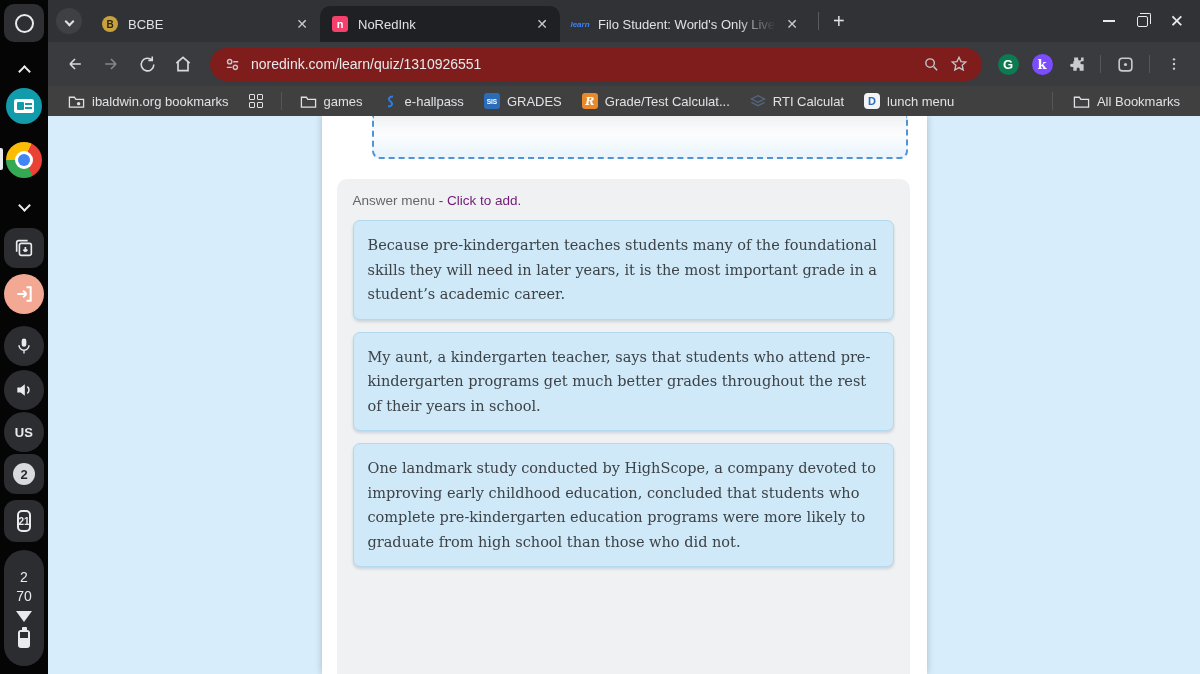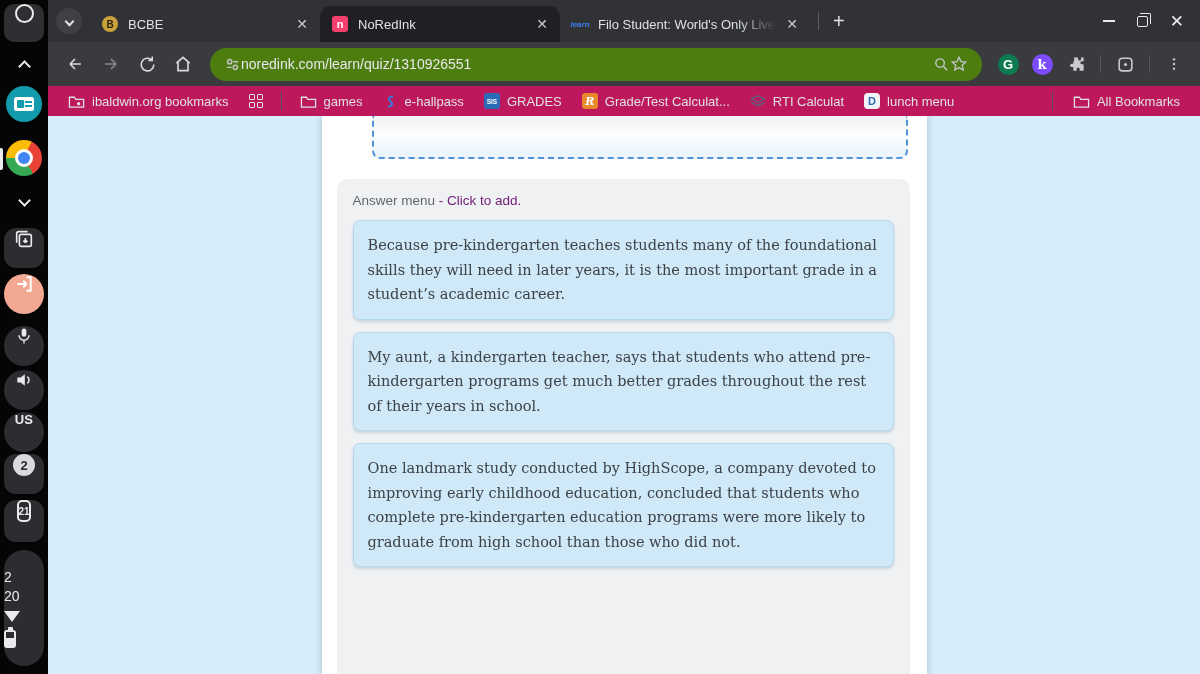--- a/index.html
+++ b/index.html
@@ -1,21 +1,21 @@
 <!DOCTYPE html>
 <html><head>
 <meta charset="utf-8">
 <style>
   * { margin:0; padding:0; box-sizing:border-box; }
   html,body { width:1200px; height:674px; overflow:hidden; background:#000; }
   body { font-family:"Liberation Sans", sans-serif; display:flex; }
 
   
   .shelf { position:relative; width:48px; height:674px; background:#050505; flex:0 0 48px; }
-  .shelf .tile { position:absolute; left:4px; width:40px; display:flex; align-items:flex-start; justify-content:center; }
+  .shelf .tile { position:absolute; left:4px; width:40px; display:flex; align-items:center; justify-content:center; }
   .launcher { top:4px; height:38px; background:#2e2f33; border-radius:10px; }
   .launcher .ring { width:19px; height:19px; border:2.5px solid #e8eaed; border-radius:50%; }
   .chev { width:9px; height:9px; border-right:2.2px solid #e8eaed; border-bottom:2.2px solid #e8eaed; }
   .chev.up { transform:rotate(-135deg); }
   .chev.down { transform:rotate(45deg); }
   .shelf-chevron-up { top:62px; height:18px; }
   .shelf-chevron-down { top:196px; height:18px; }
   .app-teal { top:86px; height:40px; }
   .teal-circ { width:36px; height:36px; border-radius:50%; background:#129bab; display:flex; align-items:center; justify-content:center; }
   .teal-card { width:20px; height:14px; background:#fff; border-radius:2.5px; position:relative; }
@@ -67,30 +67,30 @@
   .min-bar { width:12px; height:2px; background:#e8eaed; }
   .restore { width:11px; height:11px; border:1.6px solid #e8eaed; border-radius:2px; position:relative; }
   .restore:before { content:""; position:absolute; top:-4px; left:2px; width:10px; height:10px; border-top:1.6px solid #e8eaed; border-right:1.6px solid #e8eaed; border-radius:0 2px 0 0; }
   .close-x { font-size:17px; line-height:1; }
 
   
   .toolbar { height:44px; background:#3a3b3f; display:flex; align-items:center; padding:0 12px; gap:6px; }
   .nav-ic { width:30px; height:30px; display:flex; align-items:center; justify-content:center; }
   .nav-ic svg { stroke:#d7d9dd; }
   .nav-ic.dim svg { stroke:#85878b; }
-  .omnibox { flex:1; height:33px; background:#4d7c0f; border-radius:17px; display:flex; align-items:center; padding:0 14px; margin:0 6px; }
+  .omnibox { flex:1; height:33px; background:#7f1d1d; border-radius:17px; display:flex; align-items:center; padding:0 14px; gap:10px; margin:0 6px; }
   .omnibox .url { color:#e7e9eb; font-size:14px; flex:1; }
   .ext-ic { width:28px; height:28px; display:flex; align-items:center; justify-content:center; }
   .circ-ext { width:21px; height:21px; border-radius:50%; color:#fff; font-size:13px; font-weight:bold; display:flex; align-items:center; justify-content:center; }
   .grammarly { background:#0e7a52; }
   .kami { background:#7c4dff; font-family:"DejaVu Serif", serif; }
   .bar-sep { width:1px; height:18px; background:#55565a; margin:0 4px; }
 
   
-  .bookmarks { height:30px; background:#be185d; display:flex; align-items:center; padding:0 14px; gap:8px; color:#dfe1e4; font-size:13px; }
+  .bookmarks { height:30px; background:#404040; display:flex; align-items:center; padding:0 14px; gap:8px; color:#dfe1e4; font-size:13px; }
   .bm { display:flex; align-items:center; gap:7px; padding:0 6px; white-space:nowrap; }
   .bm-ic { width:16px; height:16px; display:flex; align-items:center; justify-content:center; border-radius:3px; font-weight:bold; flex:0 0 auto; }
   .ic-sis { background:#2b6cb8; color:#fff; font-size:6.5px; }
   .ic-r { background:#e8892b; color:#fff; font-size:11px; font-family:"DejaVu Serif", serif; font-style:italic; }
   .ic-d { background:#f2f4f7; color:#2b6cb8; font-size:11px; border-radius:4px; }
   .grid4 { display:grid; grid-template-columns:6px 6px; grid-gap:2px; }
   .grid4 span { width:6px; height:6px; border:1.4px solid #dfe1e4; border-radius:1px; }
   .bm-right { margin-left:auto; display:flex; align-items:center; gap:10px; }
 
   
@@ -162,21 +162,21 @@
       <span>US</span>
     </div>
   <div class="tile dark-tile tile-badge">
       <div class="badge-circ">2</div>
     </div>
   <div class="tile dark-tile tile-cal">
       <div class="cal-face">21</div>
     </div>
   <div class="tile dark-tile tile-status">
     <span>2</span>
-    <span>20</span>
+    <span>70</span>
     <div class="wifi-wedge"></div>
     <div class="battery"></div>
   </div>
 </div>
 
 <div class="browser">
 
   <div class="tabstrip">
     <div class="collapse-btn">
         <div class="chev down"></div>

